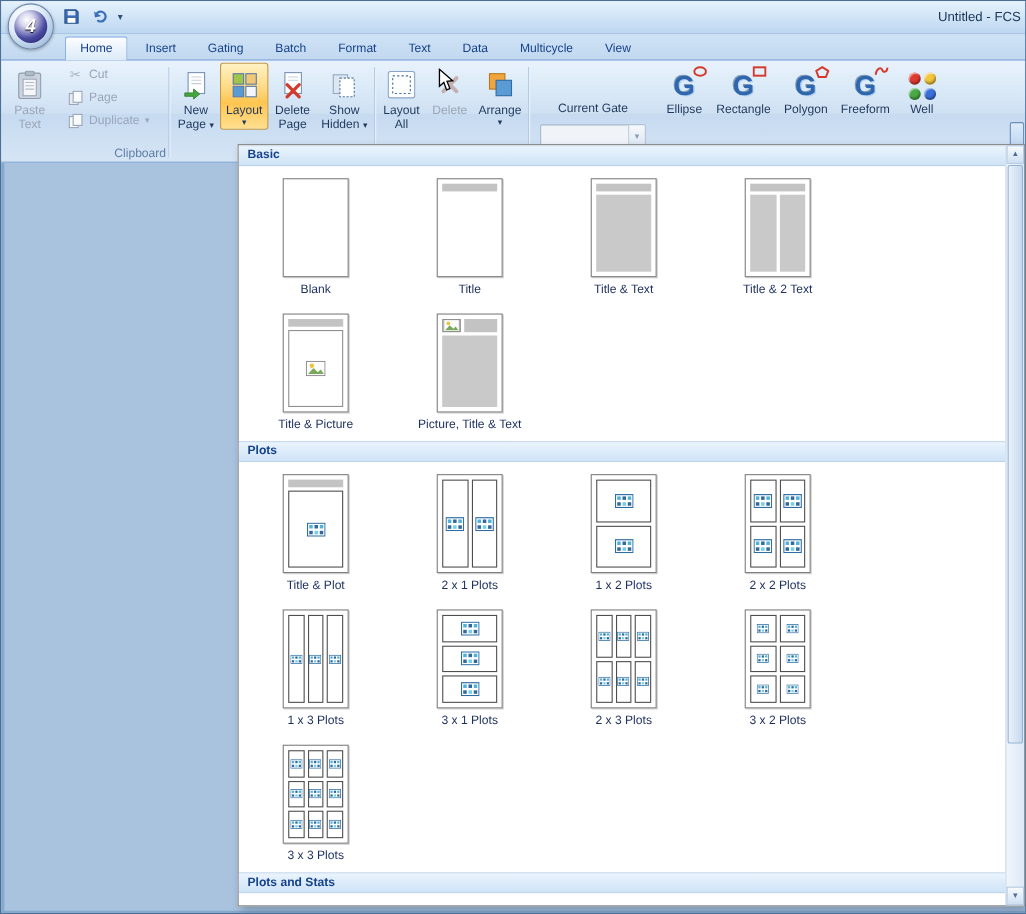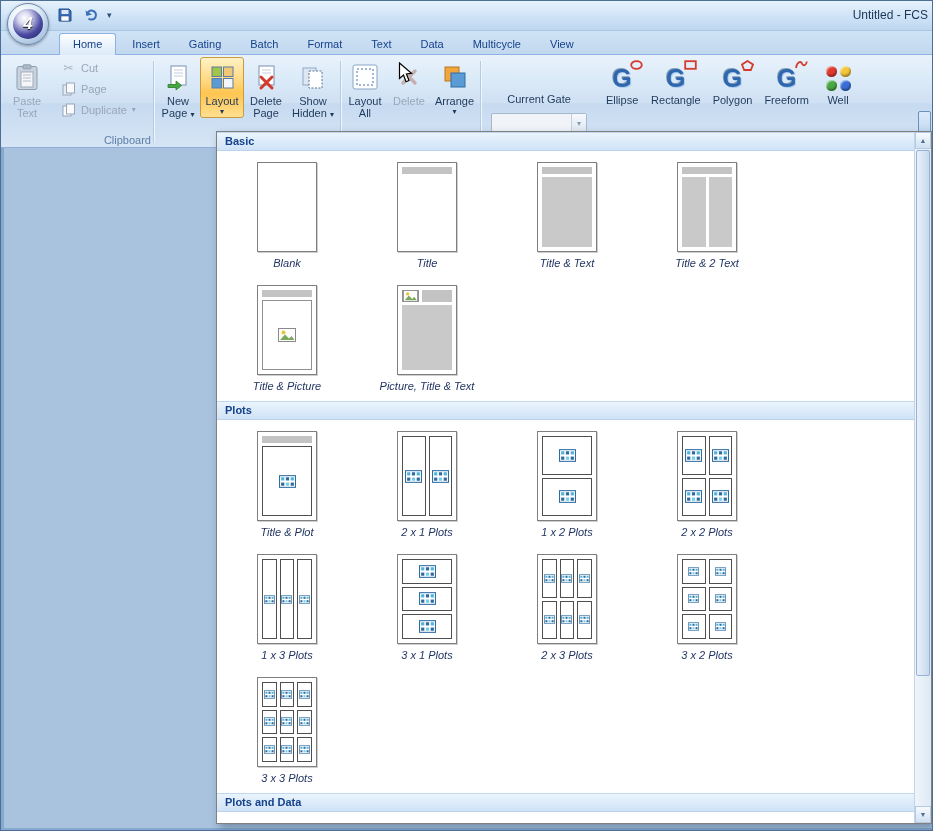--- a/index.html
+++ b/index.html
@@ -80,21 +80,21 @@
   .edge-frag { position:absolute; right:1px; top:110px; width:13px; height:34px; z-index:5;
     background:linear-gradient(#dcebfa,#b2cdea); border:1px solid #6d90b8; border-radius:2px; }
 
   .gallery { position:absolute; left:215px; top:130px; width:716px; height:693px; z-index:10;
     background:#fff; border:1px solid #808080; box-shadow:3px 4px 8px rgba(20,40,70,.35); display:flex; }
   .gal-content { flex:1; overflow:hidden; }
   .gal-header { background:linear-gradient(#eaf4fd,#cfe3f7); border-top:1px solid #c3d7ec;
     border-bottom:1px solid #bcd2ea; color:#15428b; font-weight:bold; font-size:11px; padding:2px 8px 3px; }
   .gal-row { display:flex; flex-wrap:wrap; padding:4px 0 0 0; }
   .gal-item { width:140px; display:flex; flex-direction:column; align-items:center; padding:7px 0 9px; cursor:default; }
-  .gal-label { font-size:11px; color:#1d2f5f; margin-top:5px; text-align:center; white-space:nowrap;font-style:italic; }
+  .gal-label { font-size:11px; color:#1d2f5f; margin-top:5px; text-align:center; white-space:nowrap; }
 
   .tpage { width:60px; height:90px; background:#fff; border:1px solid #7f7f7f;
     box-shadow:1px 1px 0 #cfcfcf; padding:4px; display:flex; flex-direction:column; gap:3px; }
   .tbar { height:7px; background:#c3c3c3; flex:none; }
   .ttext { background:#c9c9c9; }
   .grow { flex:1 1 0; min-height:0; min-width:0; }
   .trow { display:flex; gap:3px; min-height:0; }
   .thead { flex:none; height:12px; align-items:stretch; }
   .tpicbox { border:1px solid #909090; display:flex; align-items:center; justify-content:center; background:#fff; }
   .picsm { width:17px; }
@@ -873,21 +873,21 @@
                     <rect x="2" y="7" width="3" height="3" fill="#35689a"></rect>
                     <rect x="6.5" y="7" width="3" height="3" fill="#6fd0e8"></rect>
                     <rect x="11" y="7" width="3" height="3" fill="#35689a"></rect>
                   </svg>
                 </div>
               </div>
             </div>
             <div class="gal-label">3 x 3 Plots</div>
           </div>
         </div>
-        <div class="gal-header">Plots and Data</div>
+        <div class="gal-header">Plots and Stats</div>
         <div class="gal-row">
           <div class="gal-item"></div>
           <div class="gal-item"></div>
           <div class="gal-item"></div>
           <div class="gal-item"></div>
         </div>
       </div>
     <div class="vscroll">
       <div class="sbtn">
           <span>▲</span>

